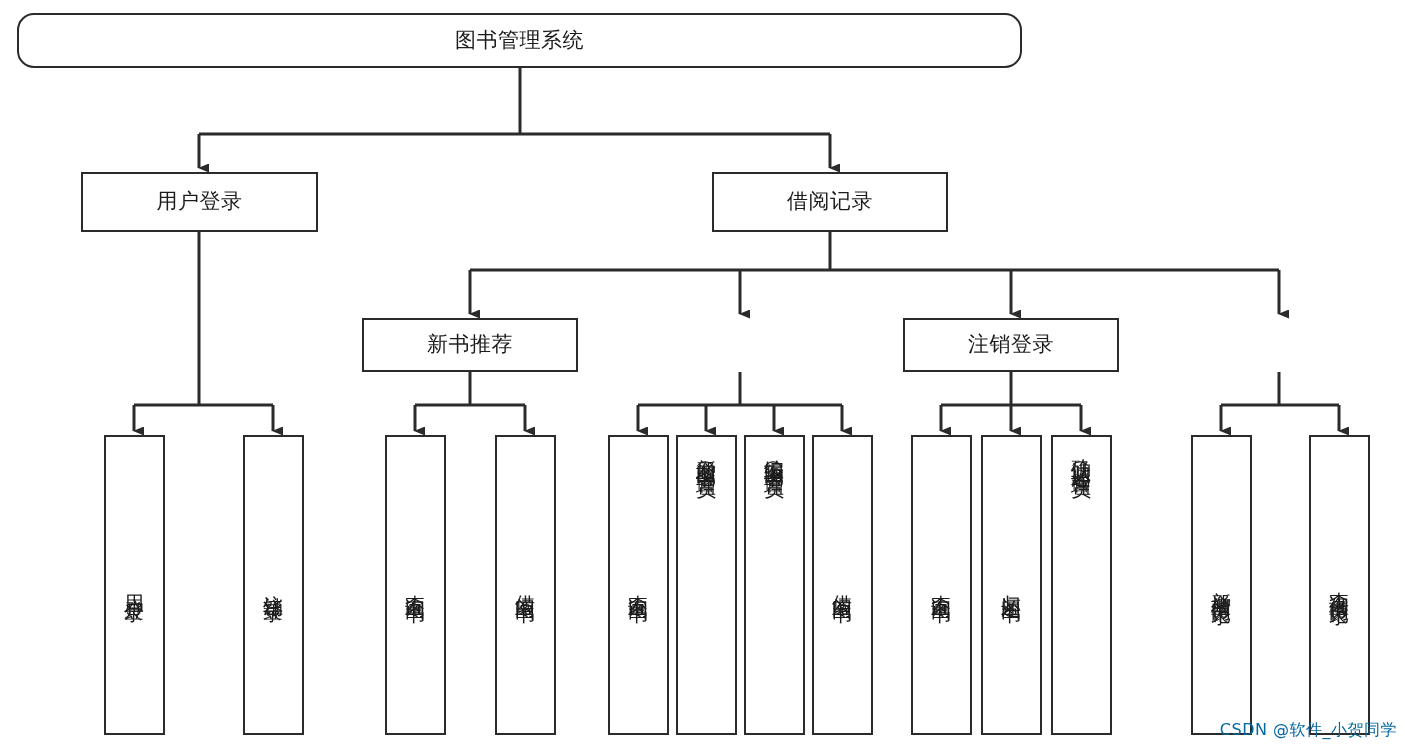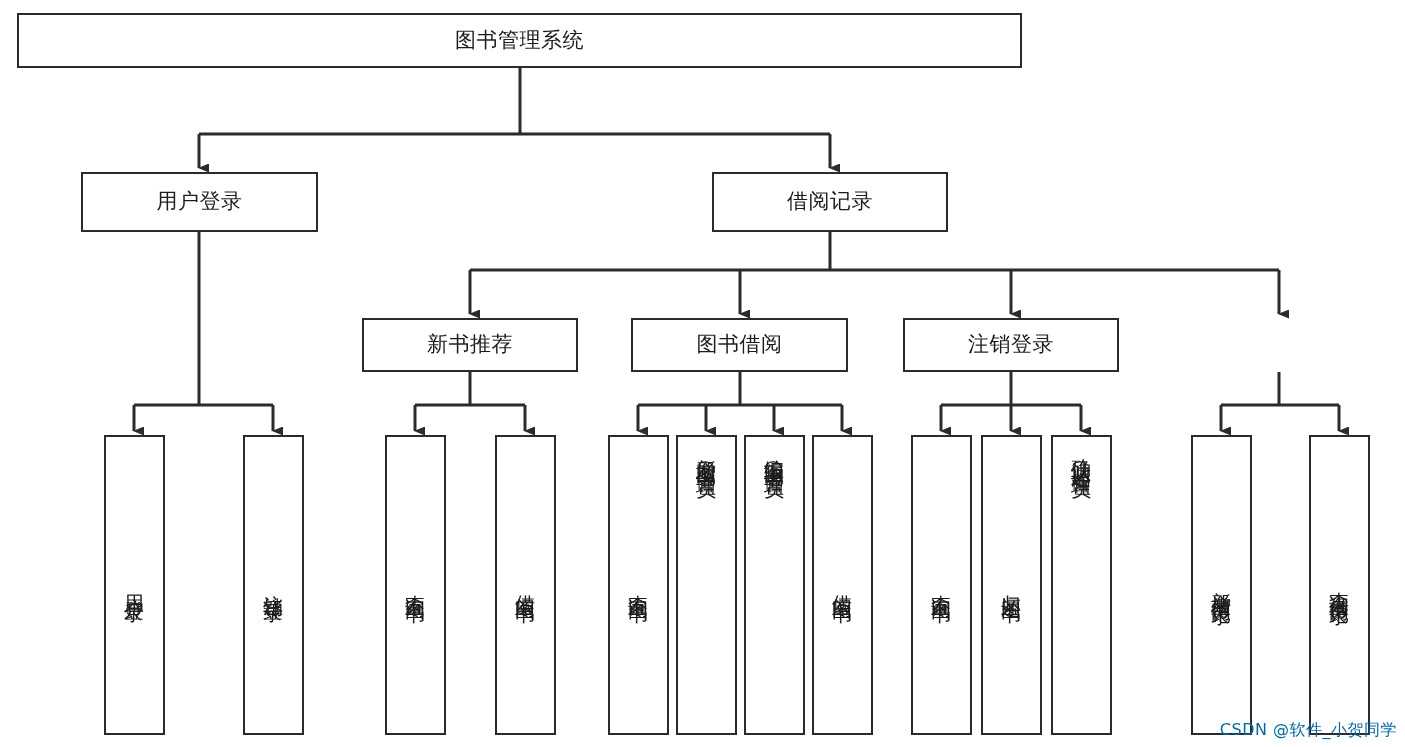--- a/index.html
+++ b/index.html
@@ -126,37 +126,34 @@
       <path d="M1011,405 L1011,431" marker-end="url(#arrow)"></path>
       <path d="M1081,405 L1081,431" marker-end="url(#arrow)"></path>
 
       <path d="M1279,372 L1279,405"></path>
       <path d="M1221,405 L1339,405"></path>
       <path d="M1221,405 L1221,431" marker-end="url(#arrow)"></path>
       <path d="M1339,405 L1339,431" marker-end="url(#arrow)"></path>
     </g>
   </svg>
 
-  <div class="node root horizontal" style="left:17px; top:13px; width:1005px; height:55px;">
+  <div class="node root horizontal" style="left:17px; top:13px; width:1005px; height:55px;border-radius:17px;">
     <span class="label">图书管理系统</span>
   </div>
 
   <div class="node horizontal" style="left:81px; top:172px; width:237px; height:60px;">
     <span class="label">用户登录</span>
   </div>
   <div class="node horizontal" style="left:712px; top:172px; width:236px; height:60px;">
     <span class="label">借阅记录</span>
   </div>
 
   <div class="node horizontal" style="left:362px; top:318px; width:216px; height:54px;justify-content:center;">
     <span class="label">新书推荐</span>
   </div>
-  <div class="node horizontal" style="left:631px; top:318px; width:217px; height:54px;">
-    <span class="label">图书借阅</span>
-  </div>
   <div class="node horizontal" style="left:903px; top:318px; width:216px; height:54px;">
     <span class="label">注销登录</span>
   </div>
 
   <div class="node vertical centered" style="left:104px; top:435px; width:61px; height:300px;">
     <span class="label">用户登录</span>
   </div>
   <div class="node vertical centered" style="left:243px; top:435px; width:61px; height:300px;">
     <span class="label">注销登录</span>
   </div>

